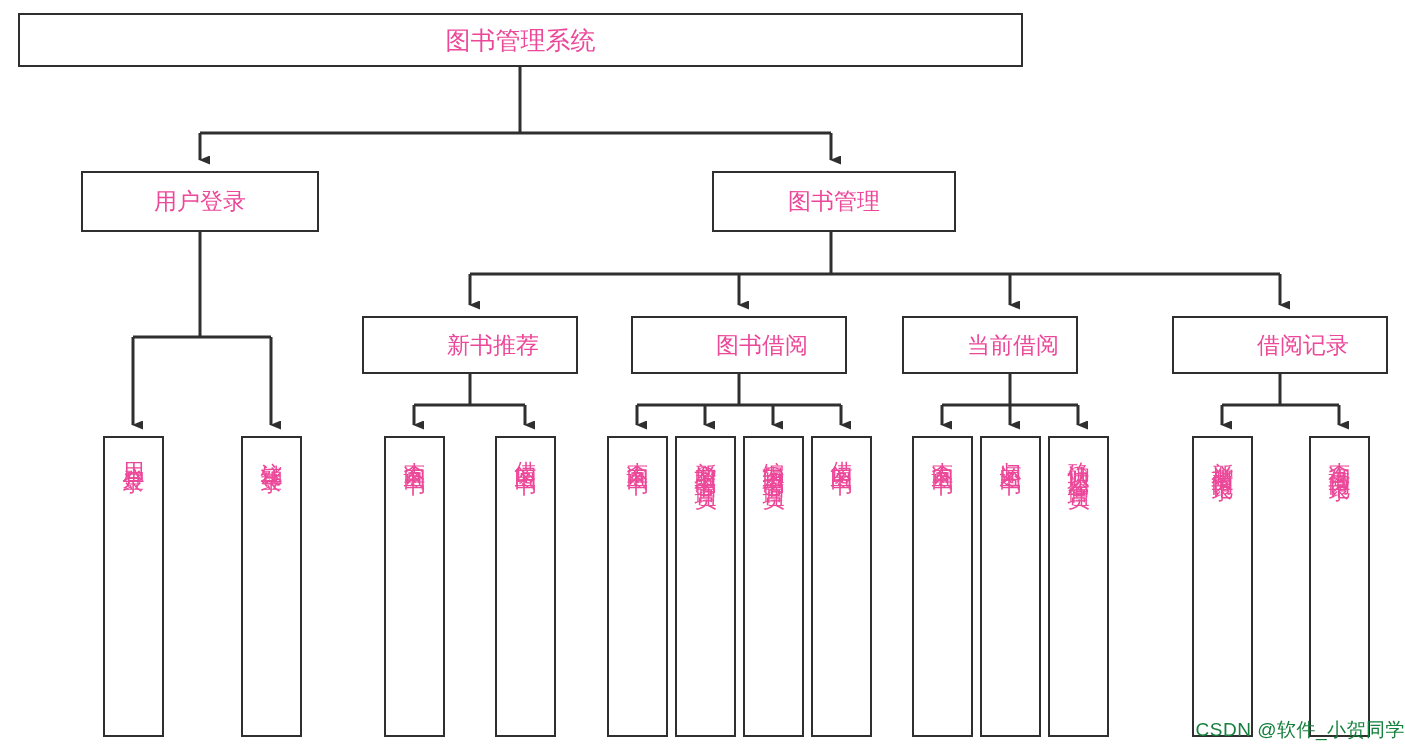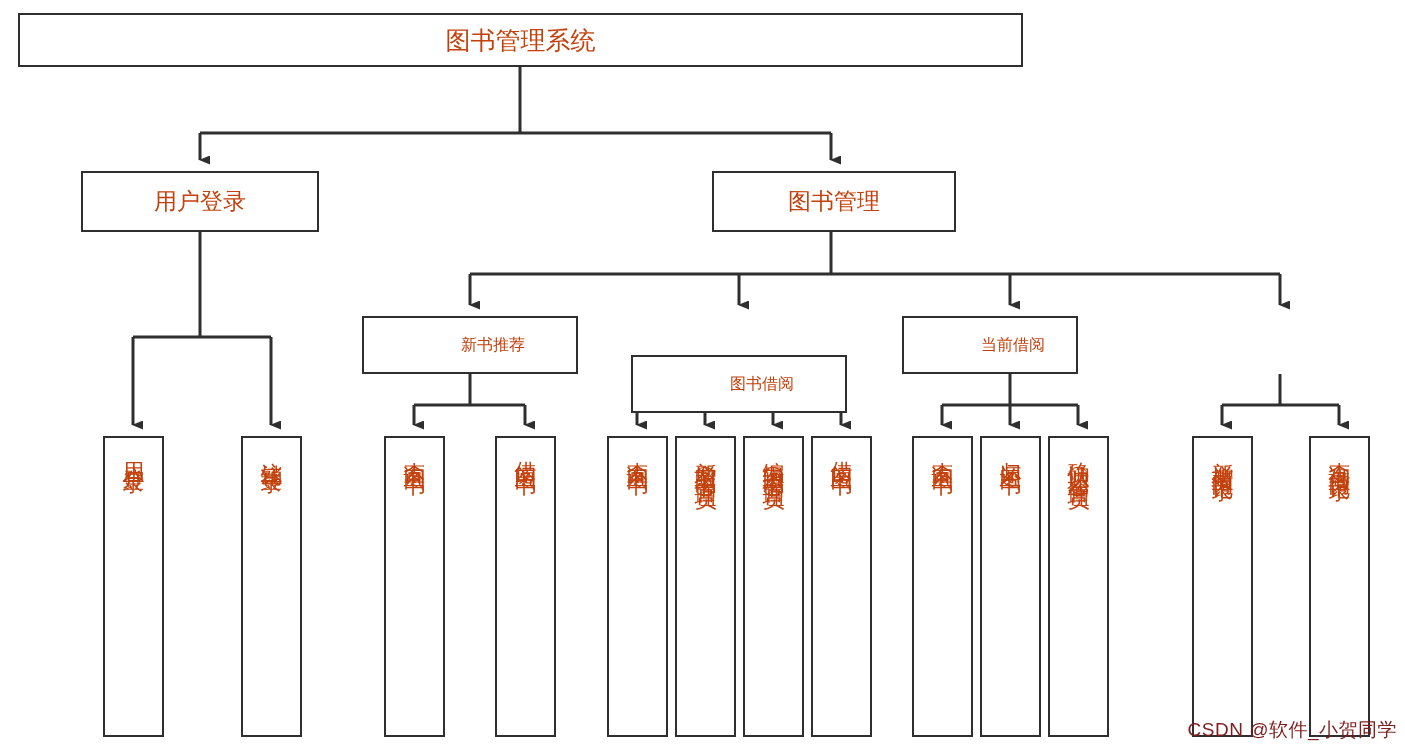--- a/index.html
+++ b/index.html
@@ -27,55 +27,55 @@
     pointer-events: none;
   }
   .node {
     position: absolute;
     box-sizing: border-box;
     background: #ffffff;
     border: 2.5px solid #2f2f2f;
     display: flex;
     align-items: center;
     justify-content: center;
-    color: #c2410c;
+    color: #ec4899;
     z-index: 3;
   }
   .node.level-0 {
     font-size: 25px;
   }
   .node.level-1 {
     font-size: 23px;
   }
   .node.level-2 {
-    font-size: 16px;
+    font-size: 23px;
     padding-left: 46px;
   }
   .node.leaf {
     font-size: 22px;
     padding: 6px 0;
     align-items: flex-start;
   }
   .node.leaf .vtext {
     writing-mode: vertical-rl;
     text-orientation: upright;
     letter-spacing: 4px;
     line-height: 1;
     white-space: nowrap;
   }
   .node .htext {
     line-height: 1;
     white-space: nowrap;
   }
   #watermark {
     position: absolute;
-    right: 8px;
+    right: 0;
     bottom: 4px;
     font-size: 19px;
-    color: #7f1d1d;
+    color: #15803d;
     letter-spacing: 0.5px;
     z-index: 6;
     white-space: nowrap;
   }
 </style>
 </head>
 <body>
 
 <div id="diagram-root">
 
@@ -138,26 +138,29 @@
   <div class="node level-1" style="left:81px; top:171px; width:238px; height:61px;">
     <span class="htext">用户登录</span>
   </div>
   <div class="node level-1" style="left:712px; top:171px; width:244px; height:61px;">
     <span class="htext">图书管理</span>
   </div>
 
   <div class="node level-2" style="left:362px; top:316px; width:216px; height:58px;">
     <span class="htext">新书推荐</span>
   </div>
-  <div class="node level-2" style="left:631px; top:316px; width:216px; height:58px;margin-top:39px;">
+  <div class="node level-2" style="left:631px; top:316px; width:216px; height:58px;">
     <span class="htext">图书借阅</span>
   </div>
   <div class="node level-2" style="left:902px; top:316px; width:176px; height:58px;">
     <span class="htext">当前借阅</span>
   </div>
+  <div class="node level-2" style="left:1172px; top:316px; width:216px; height:58px;">
+    <span class="htext">借阅记录</span>
+  </div>
 
   <div class="node leaf" style="left:103px; top:436px; width:61px; height:301px; justify-content:center;">
     <span class="vtext">用户登录</span>
   </div>
   <div class="node leaf" style="left:241px; top:436px; width:61px; height:301px; justify-content:center;">
     <span class="vtext">注销登录</span>
   </div>
 
   <div class="node leaf" style="left:384px; top:436px; width:61px; height:301px; justify-content:center;">
     <span class="vtext">查询图书</span>

